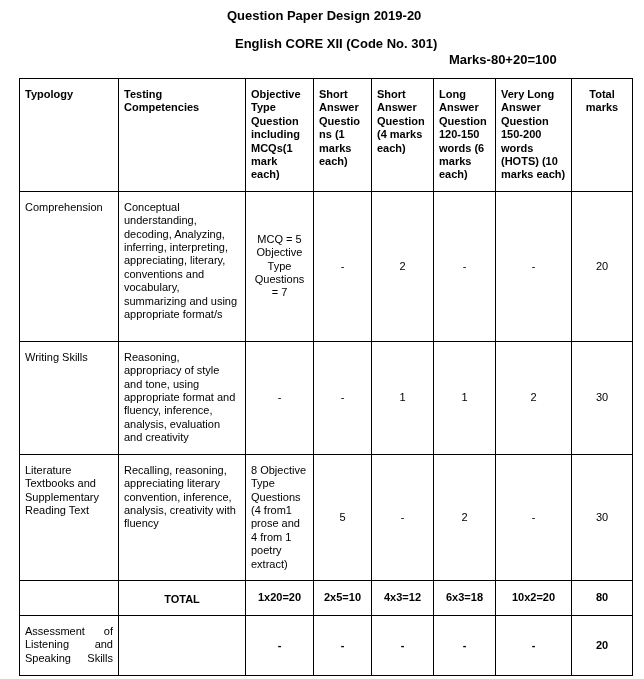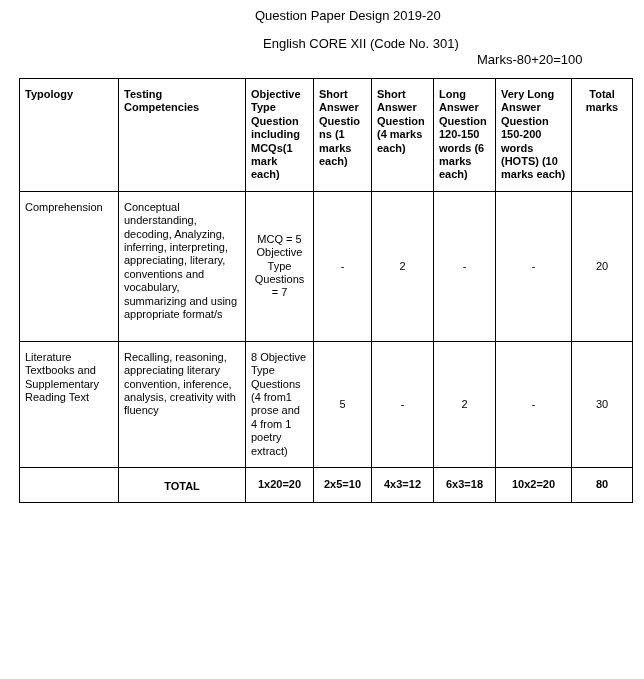--- a/index.html
+++ b/index.html
@@ -1,18 +1,18 @@
 <!DOCTYPE html>
 <html><head>
 <meta charset="utf-8">
 <style>
   html, body { margin:0; padding:0; background:#ffffff; }
   body { width:644px; height:679px; position:relative; overflow:hidden;
          font-family:"Liberation Sans", sans-serif; color:#000; }
-  .title { position:absolute; font-weight:normal; font-size:13px; white-space:nowrap;margin-left:28px; }
+  .title { position:absolute; font-weight:bold; font-size:13px; white-space:nowrap; }
   #t1 { left:227px; top:8px; }
   #t2 { left:235px; top:36px; }
   #t3 { left:449px; top:52px; }
   table { position:absolute; left:19px; top:78px; border-collapse:collapse;
           table-layout:fixed; font-size:11px; line-height:13.4px; }
   td { border:1.5px solid #000; padding:9px 5px; vertical-align:top; overflow:hidden; }
   .b { font-weight:bold; }
   .c { text-align:center; }
   .m { vertical-align:middle;margin-top:39px; }
   .j { text-align:justify; text-align-last:justify; }
@@ -58,34 +58,54 @@
   <tr class="r1">
     <td>Comprehension</td>
     <td>Conceptual understanding, decoding, Analyzing, inferring, interpreting, appreciating, literary, conventions and vocabulary, summarizing and using appropriate format/s</td>
     <td class="c m">MCQ = 5 Objective Type Questions = 7</td>
     <td class="c m">-</td>
     <td class="c m">2</td>
     <td class="c m">-</td>
     <td class="c m">-</td>
     <td class="c m">20</td>
   </tr>
+  <tr class="r2">
+    <td>Writing Skills</td>
+    <td>Reasoning, appropriacy of style and tone, using appropriate format and fluency, inference, analysis, evaluation and creativity</td>
+    <td class="c m">-</td>
+    <td class="c m">-</td>
+    <td class="c m">1</td>
+    <td class="c m">1</td>
+    <td class="c m">2</td>
+    <td class="c m">30</td>
+  </tr>
   <tr class="r3">
     <td>Literature Textbooks and Supplementary Reading Text</td>
     <td>Recalling, reasoning, appreciating literary convention, inference, analysis, creativity with fluency</td>
     <td>8 Objective Type Questions (4 from1 prose and 4 from 1 poetry extract)</td>
     <td class="c m">5</td>
     <td class="c m">-</td>
     <td class="c m">2</td>
     <td class="c m">-</td>
     <td class="c m">30</td>
   </tr>
   <tr class="r4">
     <td></td>
     <td class="b c bot">TOTAL</td>
     <td class="b c m">1x20=20</td>
     <td class="b c m">2x5=10</td>
     <td class="b c m">4x3=12</td>
     <td class="b c m">6x3=18</td>
     <td class="b c m">10x2=20</td>
     <td class="b c m">80</td>
   </tr>
+  <tr class="r5">
+    <td class="j">Assessment of Listening and Speaking Skills</td>
+    <td></td>
+    <td class="b c m">-</td>
+    <td class="b c m">-</td>
+    <td class="b c m">-</td>
+    <td class="b c m">-</td>
+    <td class="b c m">-</td>
+    <td class="b c m">20</td>
+  </tr>
 </tbody>
   </table>
 
 </body></html>

